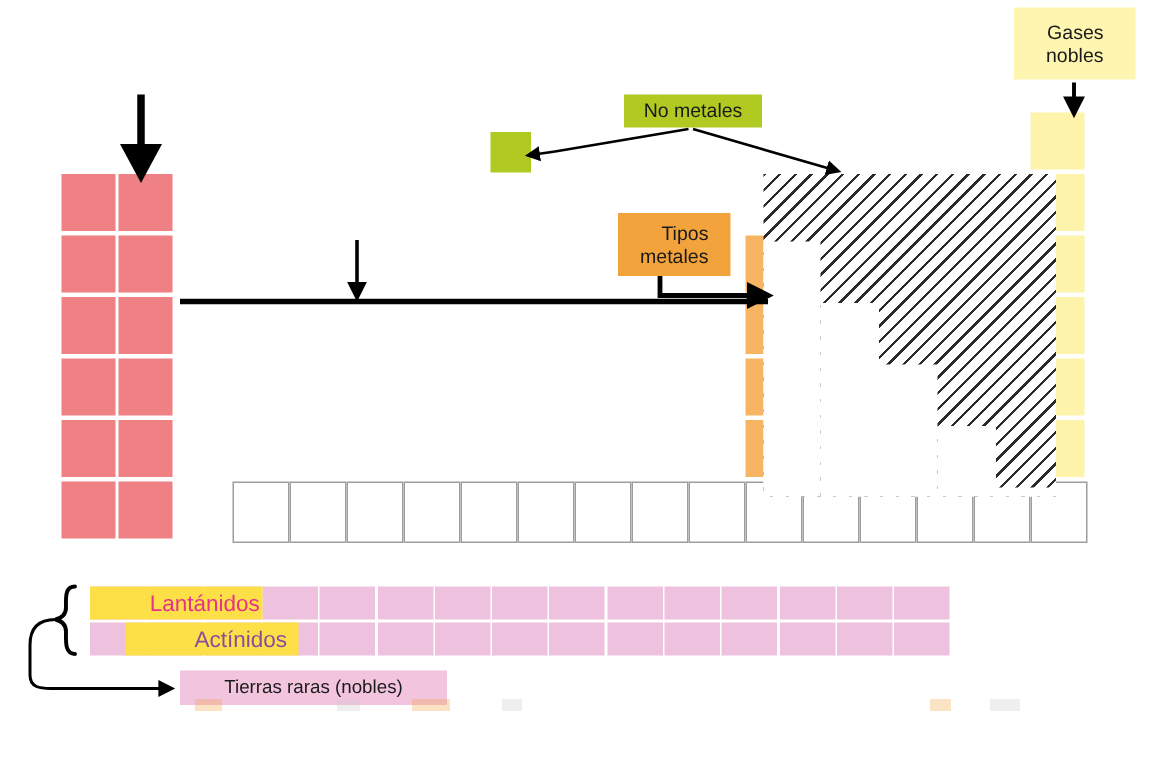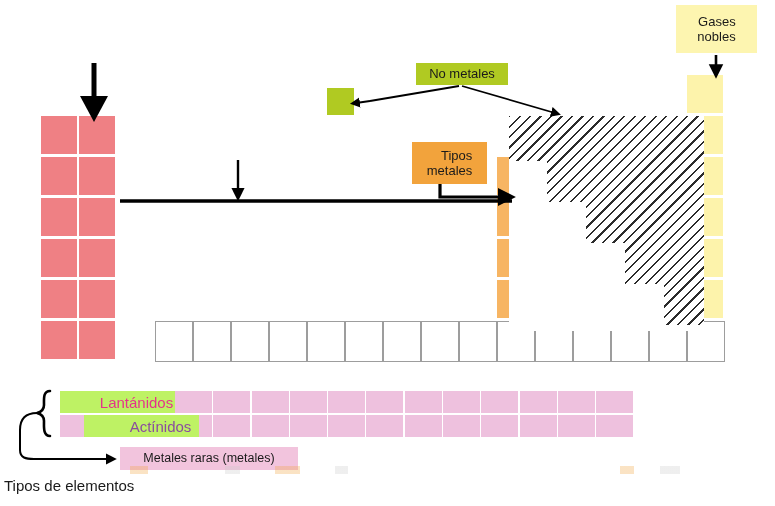--- a/index.html
+++ b/index.html
@@ -94,21 +94,21 @@
   }
 
   
   .series-label {
     position: absolute;
     display: flex;
     align-items: center;
     justify-content: center;
     font-size: 15px;
     font-weight: 400;
-    background: #bef264;
+    background: #fde047;
     box-sizing: border-box;
     padding-left: 38px;
   }
   #lanthanide-label { color: #e5338a; }
   #actinide-label   { color: #8a4d9e; }
 
   
   #overlay {
     position: absolute;
     left: 0; top: 0;
@@ -247,21 +247,21 @@
       <div class="cell cell-pink" style="left: 481.3px; top: 415px; width: 37.1px; height: 22px;"></div>
       <div class="cell cell-pink" style="left: 519.6px; top: 415px; width: 37.1px; height: 22px;"></div>
       <div class="cell cell-pink" style="left: 557.9px; top: 415px; width: 37.1px; height: 22px;"></div>
       <div class="cell cell-pink" style="left: 596.2px; top: 415px; width: 37.1px; height: 22px;"></div>
     </div>
 
   <div class="series-label" id="lanthanide-label" style="left:60px; top:391px; width:115px; height:22px;">Lantánidos</div>
 
   <div class="series-label" id="actinide-label" style="left:60px; top:415px; width:115px; height:22px;margin-left:24px;">Actínidos</div>
 
-  <div class="label-box" id="lbl-tierras">Metales raras (metales)</div>
+  <div class="label-box" id="lbl-tierras">Tierras raras (nobles)</div>
 
   <svg id="overlay" viewBox="0 0 775 506" xmlns="http://www.w3.org/2000/svg">
     <defs>
       <marker id="arrowThick" markerWidth="7" markerHeight="7" refX="2.0" refY="3.0" orient="auto" markerUnits="strokeWidth">
         <path d="M0,0.2 L0,5.8 L5.2,3.0 z" fill="#000000"></path>
       </marker>
       <marker id="arrowThin" markerWidth="9" markerHeight="9" refX="2.2" refY="3.2" orient="auto" markerUnits="strokeWidth">
         <path d="M0,0.4 L0,6.0 L5.6,3.2 z" fill="#000000"></path>
       </marker>
     </defs>
@@ -303,15 +303,14 @@
     <g>
       <path d="M37,413 C 26,413 20,418 20,430
                L 20,450
                C 20,458 26,459 34,459
                L 110,459" fill="none" stroke="#000" stroke-width="2.0" marker-end="url(#arrowThin)"></path>
     </g>
   </svg>
 
   <div id="artifact-row"></div>
 
-  <div id="caption">Tipos de elementos</div>
 
 </div>
 
 </body></html>

